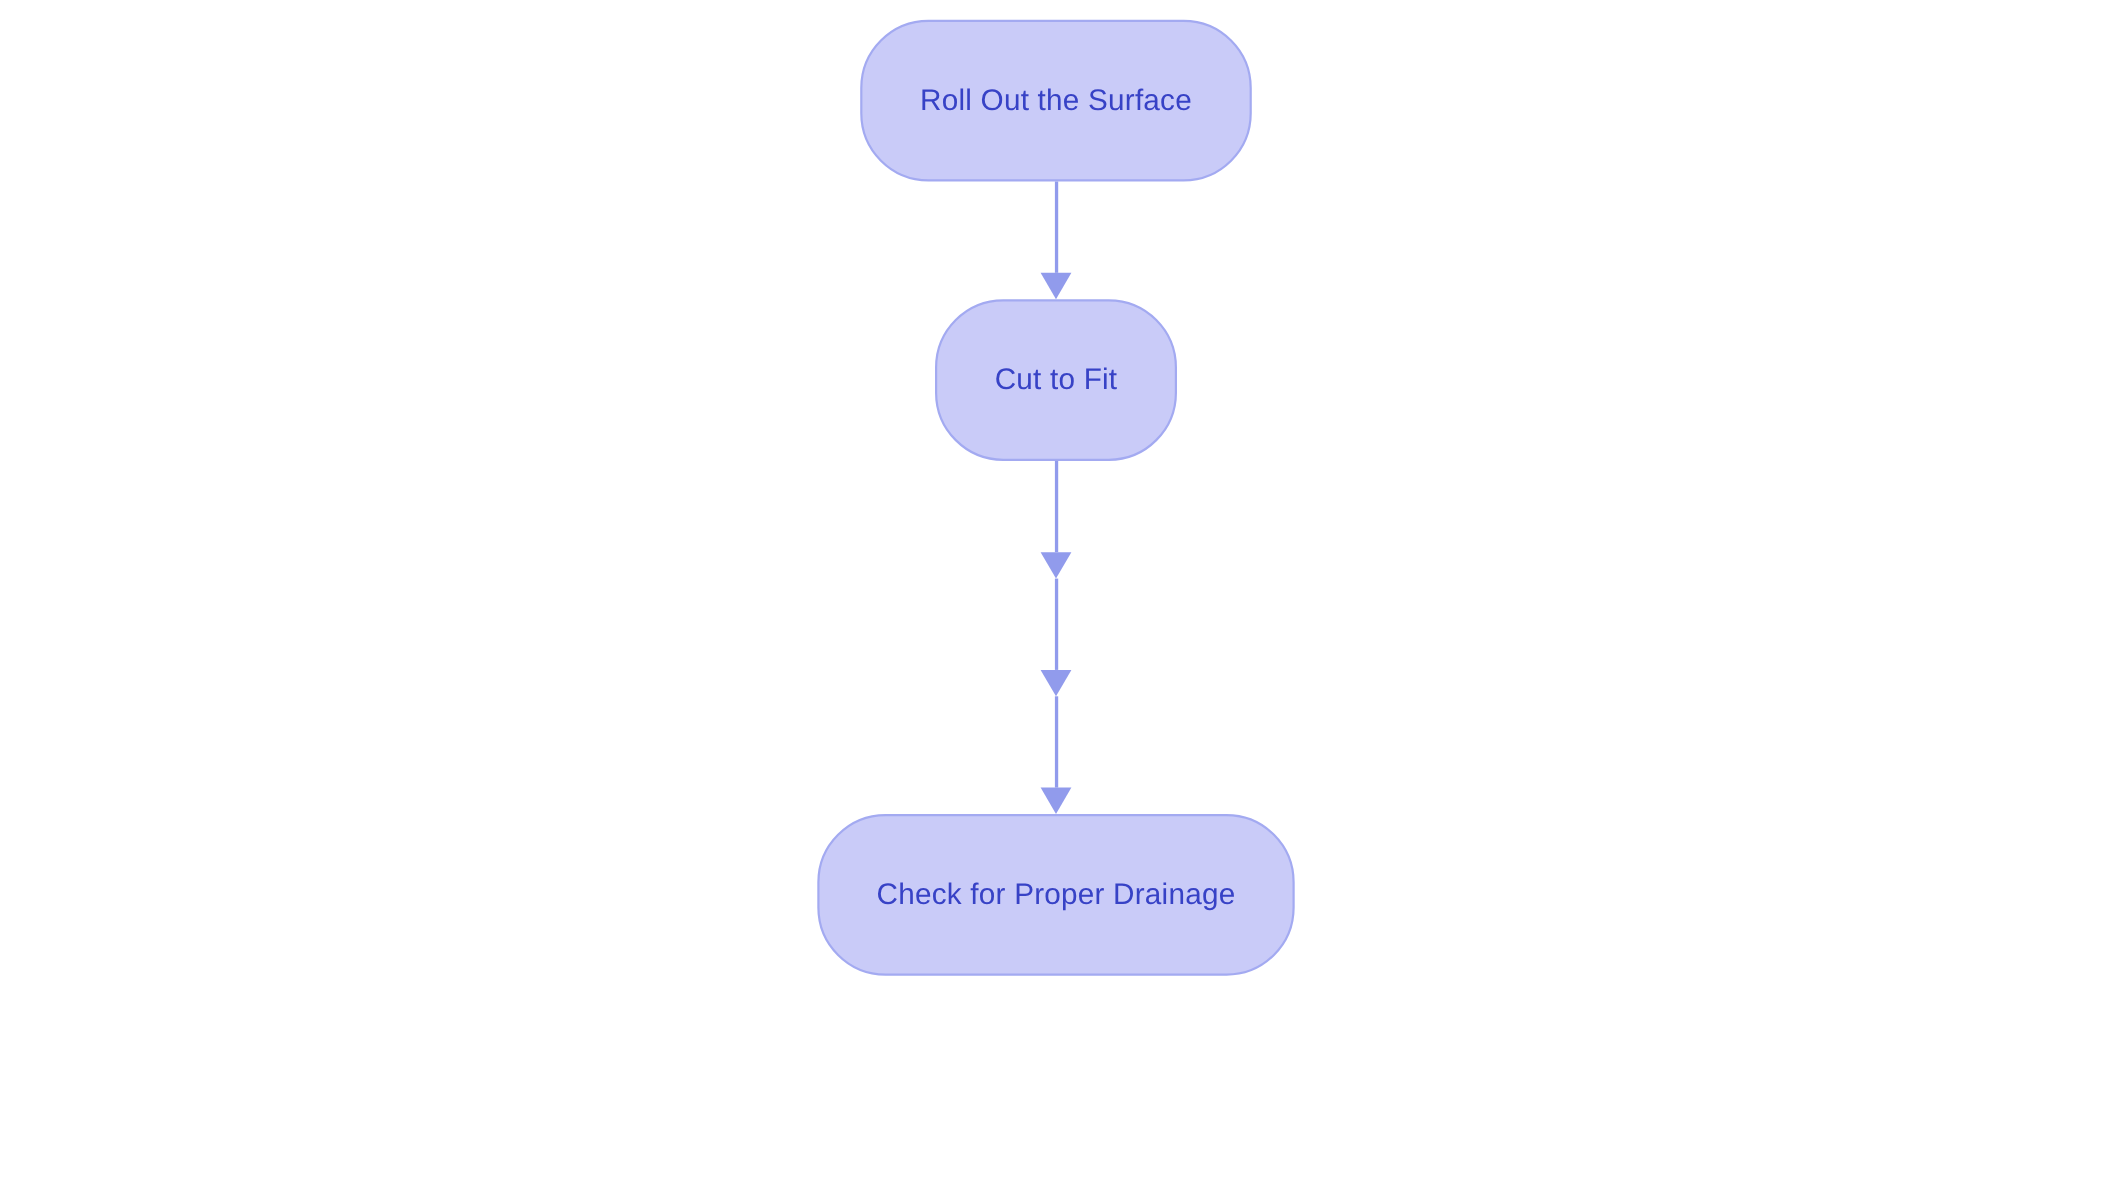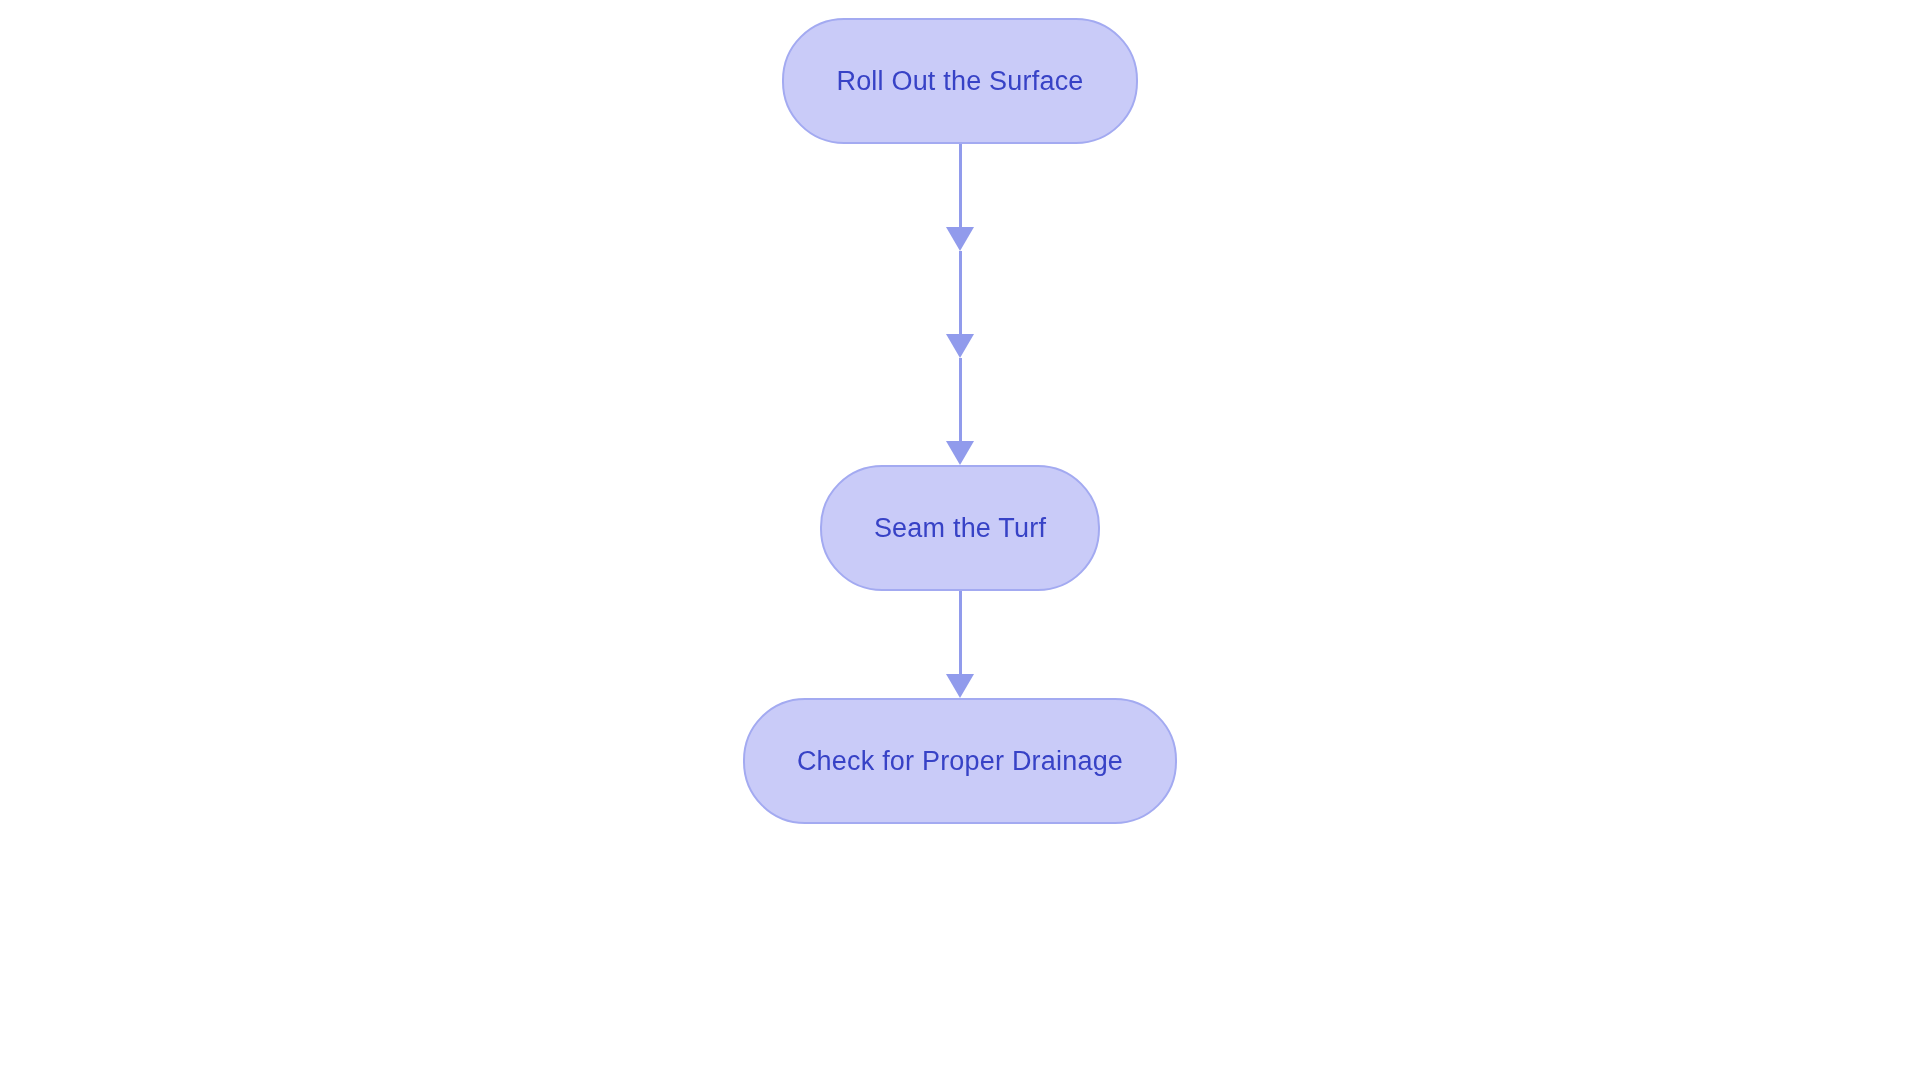--- a/index.html
+++ b/index.html
@@ -14,21 +14,21 @@
     height: 1083px;
     box-sizing: border-box;
     padding-top: 18px;
     display: flex;
     flex-direction: column;
     align-items: center;
     background: var(--background, #ffffff);
     overflow: hidden;
   }
   .flow-node {
-    height: 126px;
+    height: 147px;
     box-sizing: border-box;
     border-radius: 62px;
     background: var(--node-fill, #c9cbf8);
     border: 2px solid var(--node-border, #a3aaf1);
     color: var(--node-text, #3742c6);
     display: flex;
     align-items: center;
     justify-content: center;
     padding: 0 52px;
     font-size: 27px;
@@ -67,38 +67,38 @@
 
   <div class="flow-node">
     <span class="node-label">Roll Out the Surface</span>
   </div>
 
   <div class="flow-arrow">
     <div class="arrow-line"></div>
     <div class="arrow-head"></div>
   </div>
 
+  <div class="flow-node">
+    <span class="node-label">Cut to Fit</span>
+  </div>
+
+  <div class="flow-arrow">
+    <div class="arrow-line"></div>
+    <div class="arrow-head"></div>
+  </div>
+
 
   <div class="flow-arrow">
     <div class="arrow-line"></div>
     <div class="arrow-head"></div>
   </div>
 
 
   <div class="flow-arrow">
     <div class="arrow-line"></div>
     <div class="arrow-head"></div>
   </div>
 
   <div class="flow-node">
-    <span class="node-label">Seam the Turf</span>
-  </div>
-
-  <div class="flow-arrow">
-    <div class="arrow-line"></div>
-    <div class="arrow-head"></div>
-  </div>
-
-  <div class="flow-node">
     <span class="node-label">Check for Proper Drainage</span>
   </div>
 
 </div>
 
 </body></html>

